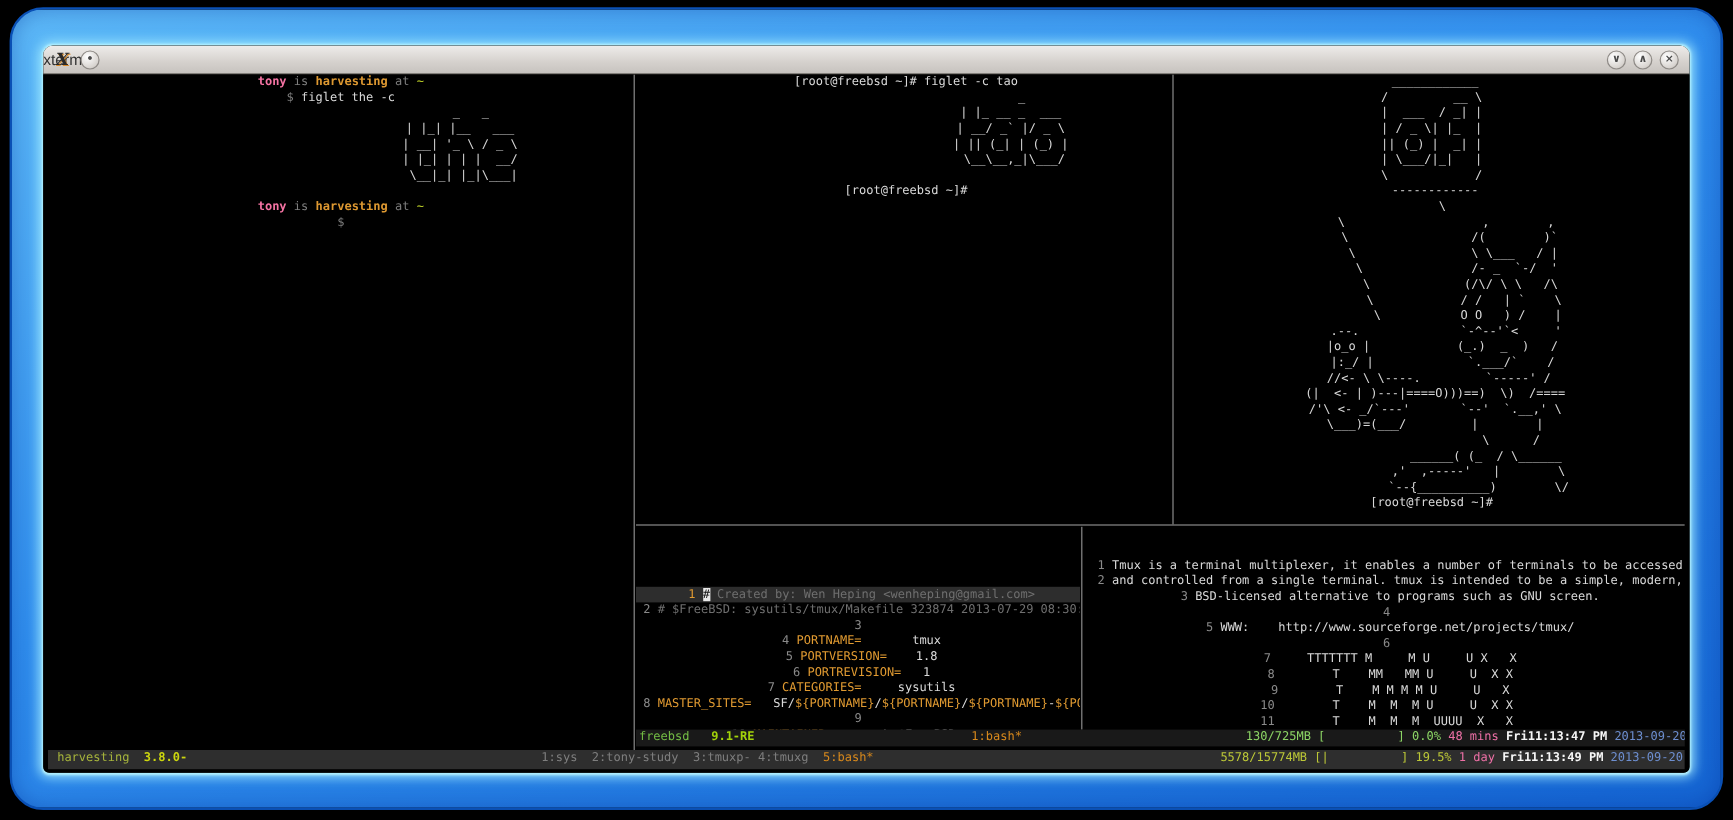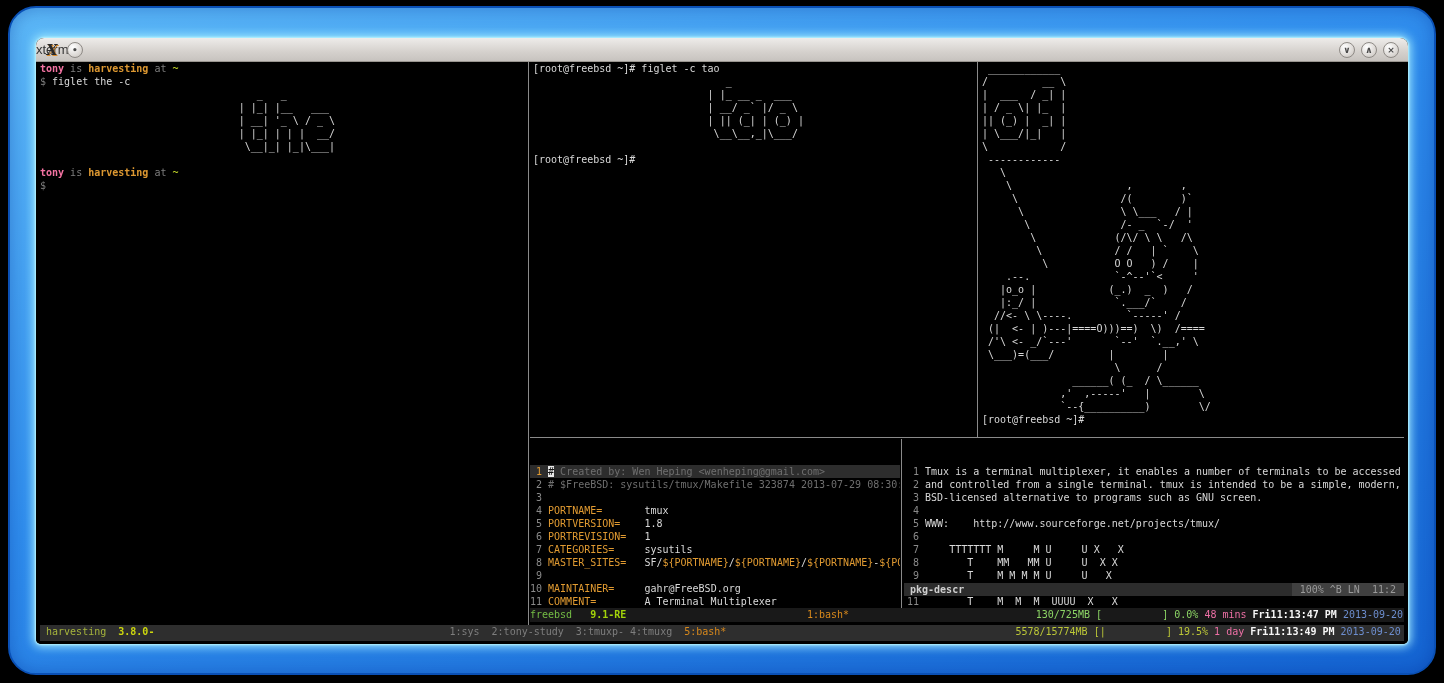--- a/index.html
+++ b/index.html
@@ -35,26 +35,26 @@
   .circle-btn {
     width:16px; height:16px; border-radius:50%;
     background:radial-gradient(circle at 35% 30%, #ffffff, #d8d4d0 70%, #b7b3af);
     border:1px solid #8e8a86; display:flex; align-items:center; justify-content:center;
     font:bold 9px/1 "DejaVu Sans", sans-serif; color:#4a4a4a;
   }
   .tb-title { flex:1; text-align:left; font:13px "Liberation Sans", sans-serif; color:#333; }
   .tb-right { position:absolute; right:9px; top:0; height:24px; display:flex; align-items:center; gap:6px; }
 
   
-  .terminal { position:absolute; left:0; top:24px; right:0; bottom:0; background:#000; }
+  .terminal { position:absolute; left:0; top:24px; right:0; bottom:0; background:#000;text-align:center; }
   .term { position:absolute; left:4px; top:0; width:1364px; height:582px; overflow:hidden;
           font:10px/13px "DejaVu Sans Mono", monospace; color:#d9d9d9; }
   .pane { position:absolute; overflow:hidden; white-space:pre; }
   .trow { height:13px; white-space:pre; }
-  .row-cl { background:#2d2d2d; }
+  .row-cl { background:#2d2d2d;margin-top:24px; }
   .vline { position:absolute; width:1px; background:#8a8a8a; }
   .hline { position:absolute; height:1px; background:#8a8a8a; }
 
   
   .c-pink{color:#f573a3;font-weight:bold} .c-or{color:#dd9831;font-weight:bold}
   .c-gy{color:#7e7e7e} .c-ch{color:#c9dd2a}
   .c-wb{color:#f6f6f6;font-weight:bold}
   .c-cm{color:#6f6f6f} .c-ln{color:#8a8a8a} .c-lnc{color:#e09a31}
   .c-key{color:#e09a31} .c-cur{background:#e9e9e9;color:#111}
   .c-grn{color:#74bd45} .c-bgrn{color:#a2d30a;font-weight:bold}
@@ -122,24 +122,20 @@
       <div class="hline" style="left:490px;top:375px;width:874px"></div>
 
       <div class="pane" style="left:490px;top:377px;width:370px;height:169px">
         <div><div class="trow row-cl"><span class="c-lnc"> 1 </span><span class="c-cur">#</span><span class="c-cm"> Created by: Wen Heping &lt;wenheping@gmail.com&gt;</span></div><div class="trow"><span class="c-ln"> 2 </span><span class="c-cm"># $FreeBSD: sysutils/tmux/Makefile 323874 2013-07-29 08:30:</span></div><div class="trow"><span class="c-ln"> 3 </span></div><div class="trow"><span class="c-ln"> 4 </span><span class="c-key">PORTNAME=</span><span>       tmux</span></div><div class="trow"><span class="c-ln"> 5 </span><span class="c-key">PORTVERSION=</span><span>    1.8</span></div><div class="trow"><span class="c-ln"> 6 </span><span class="c-key">PORTREVISION=</span><span>   1</span></div><div class="trow"><span class="c-ln"> 7 </span><span class="c-key">CATEGORIES=</span><span>     sysutils</span></div><div class="trow"><span class="c-ln"> 8 </span><span class="c-key">MASTER_SITES=</span><span>   SF/</span><span class="c-key">${PORTNAME}</span><span>/</span><span class="c-key">${PORTNAME}</span><span>/</span><span class="c-key">${PORTNAME}</span><span>-</span><span class="c-key">${PO</span></div><div class="trow"><span class="c-ln"> 9 </span></div><div class="trow"><span class="c-ln">10 </span><span class="c-key">MAINTAINER=</span><span>     gahr@FreeBSD.org</span></div><div class="trow"><span class="c-ln">11 </span><span class="c-key">COMMENT=</span><span>        A Terminal Multiplexer</span></div></div>
       </div>
 
       <div class="vline" style="left:861px;top:377px;height:169px"></div>
 
       <div class="pane" style="left:864px;top:377px;width:500px;height:169px;padding-left:3px">
         <div><div class="trow"><span class="c-ln"> 1 </span><span>Tmux is a terminal multiplexer, it enables a number of terminals to be accessed</span></div><div class="trow"><span class="c-ln"> 2 </span><span>and controlled from a single terminal. tmux is intended to be a simple, modern,</span></div><div class="trow"><span class="c-ln"> 3 </span><span>BSD-licensed alternative to programs such as GNU screen.</span></div><div class="trow"><span class="c-ln"> 4 </span></div><div class="trow"><span class="c-ln"> 5 </span><span>WWW:    http://www.sourceforge.net/projects/tmux/</span></div><div class="trow"><span class="c-ln"> 6 </span></div><div class="trow"><span class="c-ln"> 7 </span><span>    TTTTTTT M     M U     U X   X</span></div><div class="trow"><span class="c-ln"> 8 </span><span>       T    MM   MM U     U  X X</span></div><div class="trow"><span class="c-ln"> 9 </span><span>       T    M M M M U     U   X</span></div><div class="trow"><span class="c-ln">10 </span><span>       T    M  M  M U     U  X X</span></div><div class="trow"><span class="c-ln">11 </span><span>       T    M  M  M  UUUU  X   X</span></div></div>
-        <div class="airline" style="left:0;top:144px;width:500px">
-          <div class="al-file2">pkg-descr</div>
-          <div class="al-right2">100% ^B LN  11:2</div>
-        </div>
       </div>
 
       <div class="inner-bar pane"><div class="trow"><span class="c-grn">freebsd</span><span>   </span><span class="c-bgrn">9.1-RE</span><span>                              </span><span class="c-ow">1:bash*</span><span>                               </span><span class="c-mg">130/725MB [</span><span>          </span><span class="c-mg">] 0.0%</span><span> </span><span class="c-pk2">48 mins</span><span> </span><span class="c-wb">Fri11:13:47 PM</span><span> </span><span class="c-dt">2013-09-20</span></div></div>
 
       <div class="outer-bar pane"><div class="trow"><span class="c-hv"> harvesting</span><span>  </span><span class="c-yb">3.8.0-</span><span>                                                 </span><span class="c-wl">1:sys  2:tony-study  3:tmuxp- 4:tmuxg</span><span>  </span><span class="c-ow">5:bash*</span><span>                                                </span><span class="c-yg">5578/15774MB [|</span><span>          </span><span class="c-yg">] 19.5%</span><span> </span><span class="c-pk2">1 day</span><span> </span><span class="c-wb">Fri11:13:49 PM</span><span> </span><span class="c-dt">2013-09-20</span></div></div>
 
     </div>
   </div>
 </div>
 

